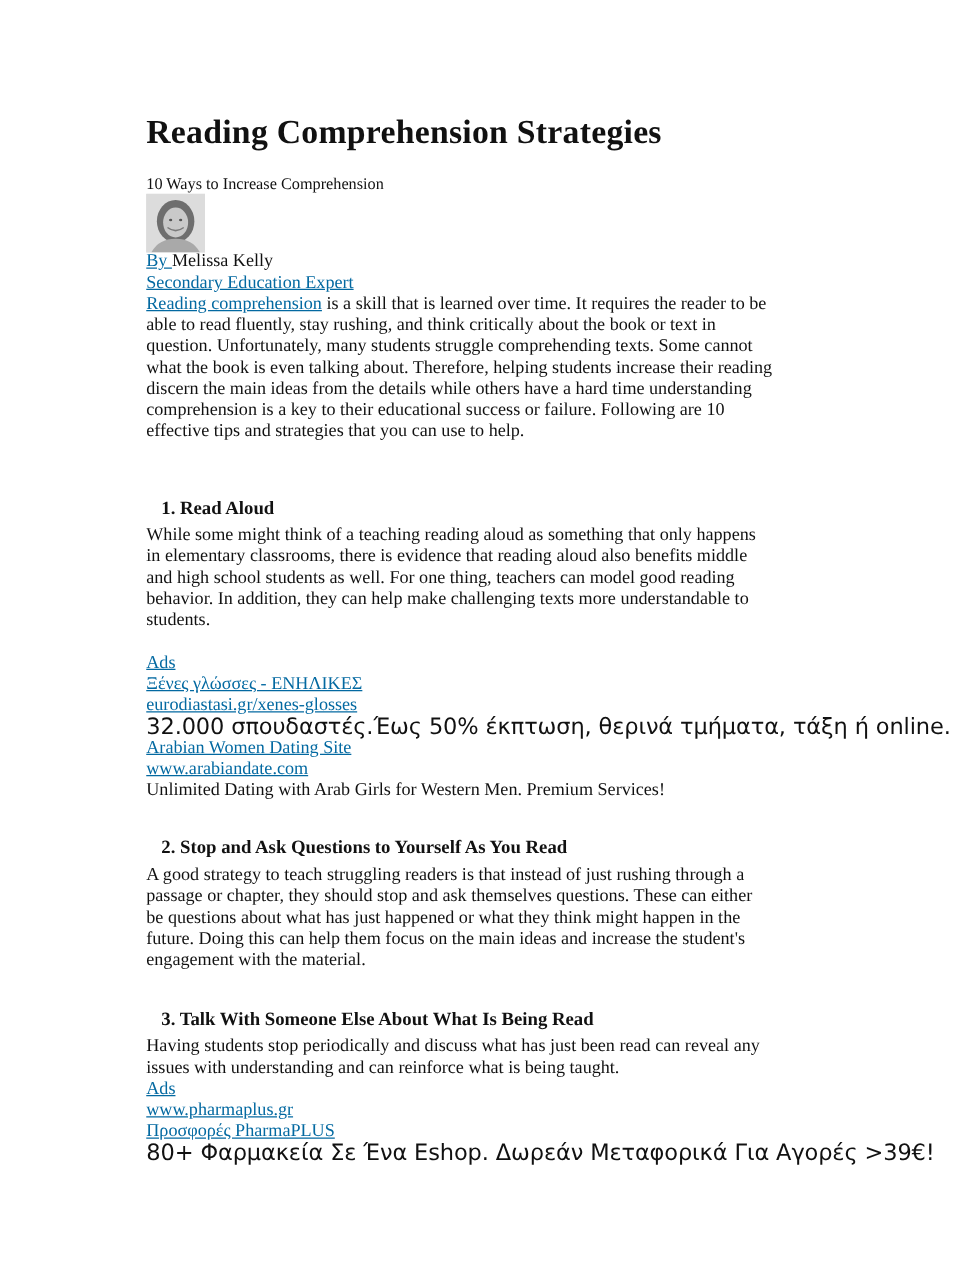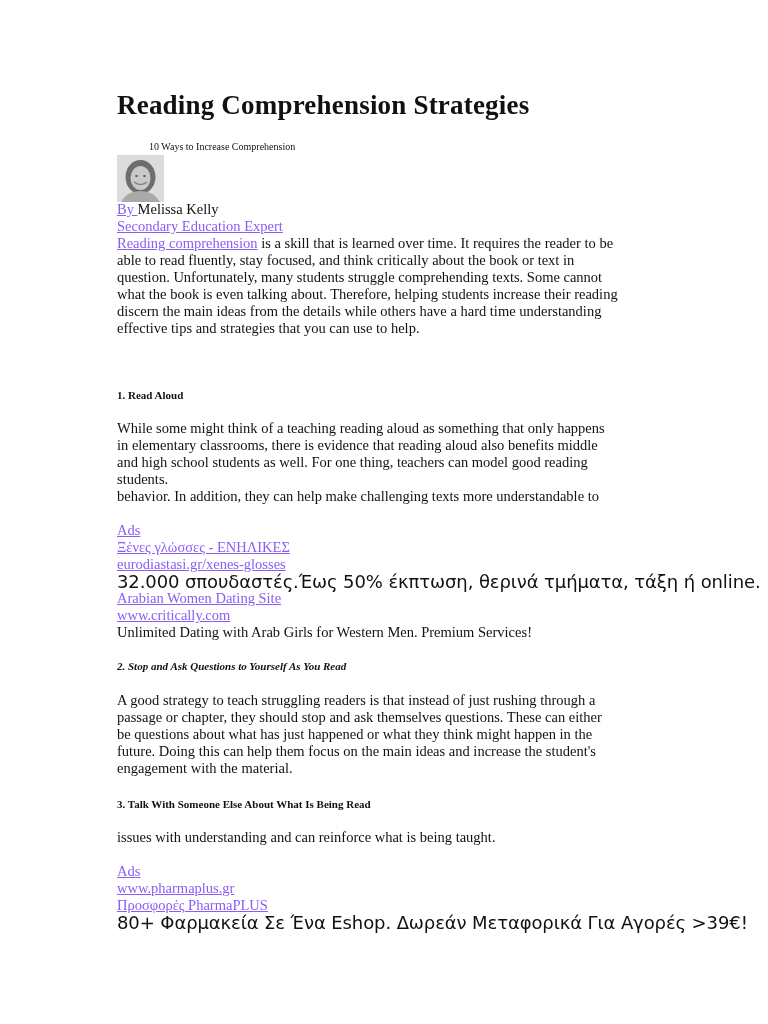--- a/index.html
+++ b/index.html
@@ -29,56 +29,55 @@
       font-weight: bold;
       letter-spacing: 0.2px;
       margin: 0;
       white-space: nowrap;
       line-height: 34px;
     }
     .subtitle {
       position: absolute;
       top: 138px;
       left: 0;
-      font-size: 10px;
+      font-size: 13px;
       line-height: 17px;
       white-space: nowrap;
-      margin-left: 32px;
     }
     .avatar {
       position: absolute;
       top: 155px;
       left: 0;
       width: 47px;
       height: 47px;
       background: #d7d7d7;
       overflow: hidden;
     }
     .avatar svg { display: block; }
     .text-block {
       position: absolute;
       left: 0;
       width: 545px;
       font-size: 14.5px;
       line-height: 17px;
     }
     .line { white-space: nowrap; display: block; height: 17px; }
     a, .link {
-      color: #8b5cf6;
+      color: #0369a1;
       text-decoration: underline;
       cursor: pointer;
     }
     .section-heading {
       position: absolute;
       left: 0;
-      font-size: 11px;
+      font-size: 15px;
       font-weight: bold;
       line-height: 18px;
       white-space: nowrap;
-      margin: 0;
+      margin: 12px;
     }
     .greek {
       font-family: "DejaVu Sans", sans-serif;
       font-size: 18px;
       letter-spacing: -0.1px;
     }
     .greek-link {
       font-family: "Liberation Serif", "DejaVu Serif", serif;
     }
   </style>
@@ -103,57 +102,59 @@
     </svg>
   </div>
 
   <div class="text-block" style="top:201px;">
     <span class="line"><span class="link">By </span><span>Melissa Kelly</span></span>
     <span class="line"><span class="link">Secondary Education Expert</span></span>
   </div>
 
   <div class="text-block" style="top:235px;">
     <span class="line"><span class="link">Reading comprehension</span><span> is a skill that is learned over time. It requires the reader to be</span></span>
-    <span class="line">able to read fluently, stay focused, and think critically about the book or text in</span>
+    <span class="line">able to read fluently, stay rushing, and think critically about the book or text in</span>
     <span class="line">question. Unfortunately, many students struggle comprehending texts. Some cannot</span>
     <span class="line">what the book is even talking about. Therefore, helping students increase their reading</span>
     <span class="line">discern the main ideas from the details while others have a hard time understanding</span>
+    <span class="line">comprehension is a key to their educational success or failure. Following are 10</span>
     <span class="line">effective tips and strategies that you can use to help.</span>
   </div>
 
   <h2 class="section-heading" style="top:386px;">1.  Read Aloud</h2>
   <div class="text-block" style="top:420px;">
     <span class="line">While some might think of a teaching reading aloud as something that only happens</span>
     <span class="line">in elementary classrooms, there is evidence that reading aloud also benefits middle</span>
     <span class="line">and high school students as well. For one thing, teachers can model good reading</span>
+    <span class="line">behavior.  In addition, they can help make challenging texts more understandable to</span>
     <span class="line">students.</span>
-    <span class="line">behavior.  In addition, they can help make challenging texts more understandable to</span>
   </div>
 
   <div class="text-block" style="top:522px;">
     <span class="line"><span class="link">Ads</span></span>
     <span class="line"><span class="link greek-link">Ξένες γλώσσες - ΕΝΗΛΙΚΕΣ</span></span>
     <span class="line"><span class="link">eurodiastasi.gr/xenes-glosses</span></span>
     <span class="line greek">32.000 σπουδαστές.Έως 50% έκπτωση, θερινά τμήματα, τάξη ή online.</span>
     <span class="line"><span class="link">Arabian Women Dating Site</span></span>
-    <span class="line"><span class="link">www.critically.com</span></span>
+    <span class="line"><span class="link">www.arabiandate.com</span></span>
     <span class="line">Unlimited Dating with Arab Girls for Western Men. Premium Services!</span>
   </div>
 
-  <h2 class="section-heading" style="top:657px;font-style:italic;">2.  Stop and Ask Questions to Yourself As You Read</h2>
+  <h2 class="section-heading" style="top:657px;">2.  Stop and Ask Questions to Yourself As You Read</h2>
   <div class="text-block" style="top:692px;">
     <span class="line"> A good strategy to teach struggling readers is that instead of just rushing through a</span>
     <span class="line">passage or chapter, they should stop and ask themselves questions. These can either</span>
     <span class="line">be questions about what has just happened or what they think might happen in the</span>
     <span class="line">future. Doing this can help them focus on the main ideas and increase the student's</span>
     <span class="line">engagement with the material.</span>
   </div>
 
   <h2 class="section-heading" style="top:795px;">3.  Talk With Someone Else About What Is Being Read</h2>
   <div class="text-block" style="top:829px;">
+    <span class="line">Having students stop periodically and discuss what has just been read can reveal any</span>
     <span class="line">issues with understanding and can reinforce what is being taught.</span>
   </div>
 
   <div class="text-block" style="top:863px;">
     <span class="line"><span class="link">Ads</span></span>
     <span class="line"><span class="link">www.pharmaplus.gr</span></span>
     <span class="line"><span class="link greek-link">Προσφορές PharmaPLUS</span></span>
     <span class="line greek">80+ Φαρμακεία Σε Ένα Eshop. Δωρεάν Μεταφορικά Για Αγορές &gt;39€!</span>
   </div>
 

